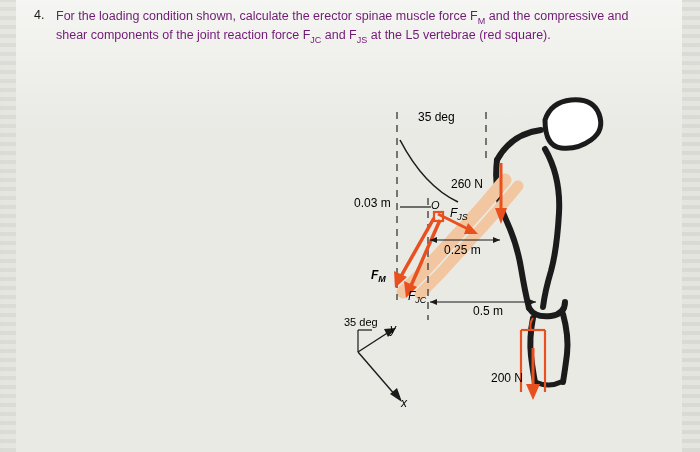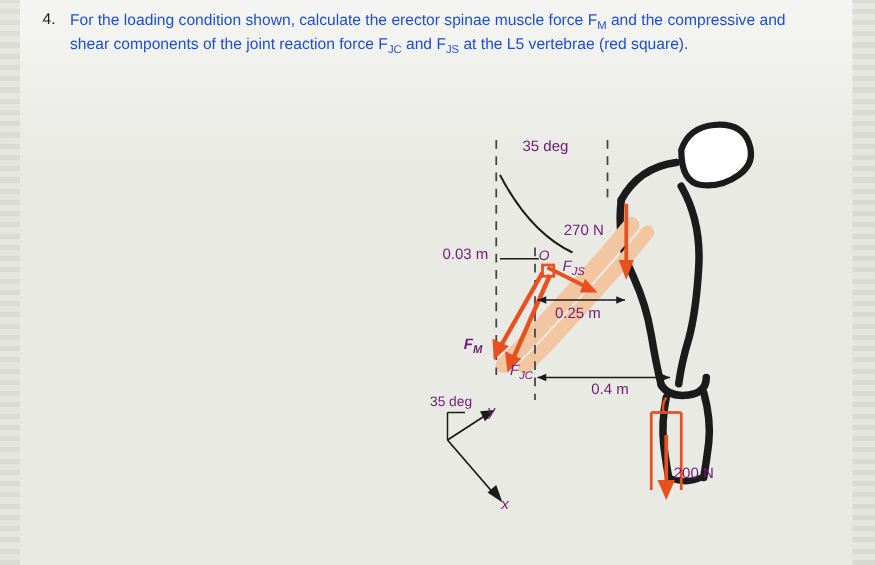--- a/index.html
+++ b/index.html
@@ -22,24 +22,24 @@
     position:absolute;left:0;top:0;width:16px;height:452px;
     background:repeating-linear-gradient(0deg,#d8d9d2 0 4px,#e4e5df 4px 9px);
     opacity:.85;
   }
   .edge-right{
     position:absolute;right:0;top:0;width:18px;height:452px;
     background:repeating-linear-gradient(0deg,#d6d7d0 0 4px,#e3e4de 4px 9px);
     opacity:.85;
   }
   .qnum{position:absolute;left:34px;top:8px;font-size:12.5px;color:#1a1a1a;}
-  .qtext{position:absolute;left:56px;top:8px;width:600px;font-size:12.5px;line-height:1.42;color:#1d4ed8;}
+  .qtext{position:absolute;left:56px;top:8px;width:600px;font-size:12.5px;line-height:1.42;color:#701a75;}
   sub{font-size:9px;}
   .fig{position:absolute;left:0;top:0;width:700px;height:452px;}
-  .lbl{position:absolute;font-size:12px;color:#701a75;white-space:nowrap;}
+  .lbl{position:absolute;font-size:12px;color:#000000;white-space:nowrap;}
   .lbl.small{font-size:11px;}
   .lbl.ital{font-style:italic;}
   svg{position:absolute;left:0;top:0;}
 </style>
 </head>
 <body>
 
 <div class="paper"></div>
 <div class="edge-left"></div>
 <div class="edge-right"></div>
@@ -107,25 +107,25 @@
 
   <line x1="358" y1="330" x2="358" y2="352" stroke="#1b1b1b" stroke-width="1.2"></line>
   <line x1="358" y1="330" x2="372" y2="330" stroke="#1b1b1b" stroke-width="1.2"></line>
   <line x1="358" y1="352" x2="392" y2="330" stroke="#1b1b1b" stroke-width="1.4"></line>
   <polygon points="396,328 384,329 388,337" fill="#1b1b1b"></polygon>
   <line x1="358" y1="352" x2="396" y2="396" stroke="#1b1b1b" stroke-width="1.4"></line>
   <polygon points="402,402 390,394 397,388" fill="#1b1b1b"></polygon>
 </svg>
 
 <div class="lbl" style="left:418px;top:110px;">35 deg</div>
-<div class="lbl" style="left:451px;top:177px;">270 N</div>
+<div class="lbl" style="left:451px;top:177px;">260 N</div>
 <div class="lbl" style="left:354px;top:196px;">0.03 m</div>
 <div class="lbl" style="left:444px;top:243px;text-align:right;">0.25 m</div>
-<div class="lbl" style="left:473px;top:304px;">0.4 m</div>
-<div class="lbl" style="left:491px;top:371px;margin-left:48px;">200 N</div>
+<div class="lbl" style="left:473px;top:304px;">0.5 m</div>
+<div class="lbl" style="left:491px;top:371px;">200 N</div>
 <div class="lbl small ital" style="left:431px;top:199px;">O</div>
 
 <div class="lbl ital" style="left:450px;top:206px;text-align:right;"><span>F</span><sub>JS</sub></div>
 <div class="lbl ital" style="left:371px;top:268px;font-weight:bold;"><span>F</span><sub>M</sub></div>
 <div class="lbl ital" style="left:388px;top:289px;margin-left:20px;"><span>F</span><sub>JC</sub></div>
 
 <div class="lbl small" style="left:344px;top:316px;">35 deg</div>
 <div class="lbl ital" style="left:390px;top:322px;">y</div>
 <div class="lbl ital" style="left:401px;top:396px;">x</div>
 

